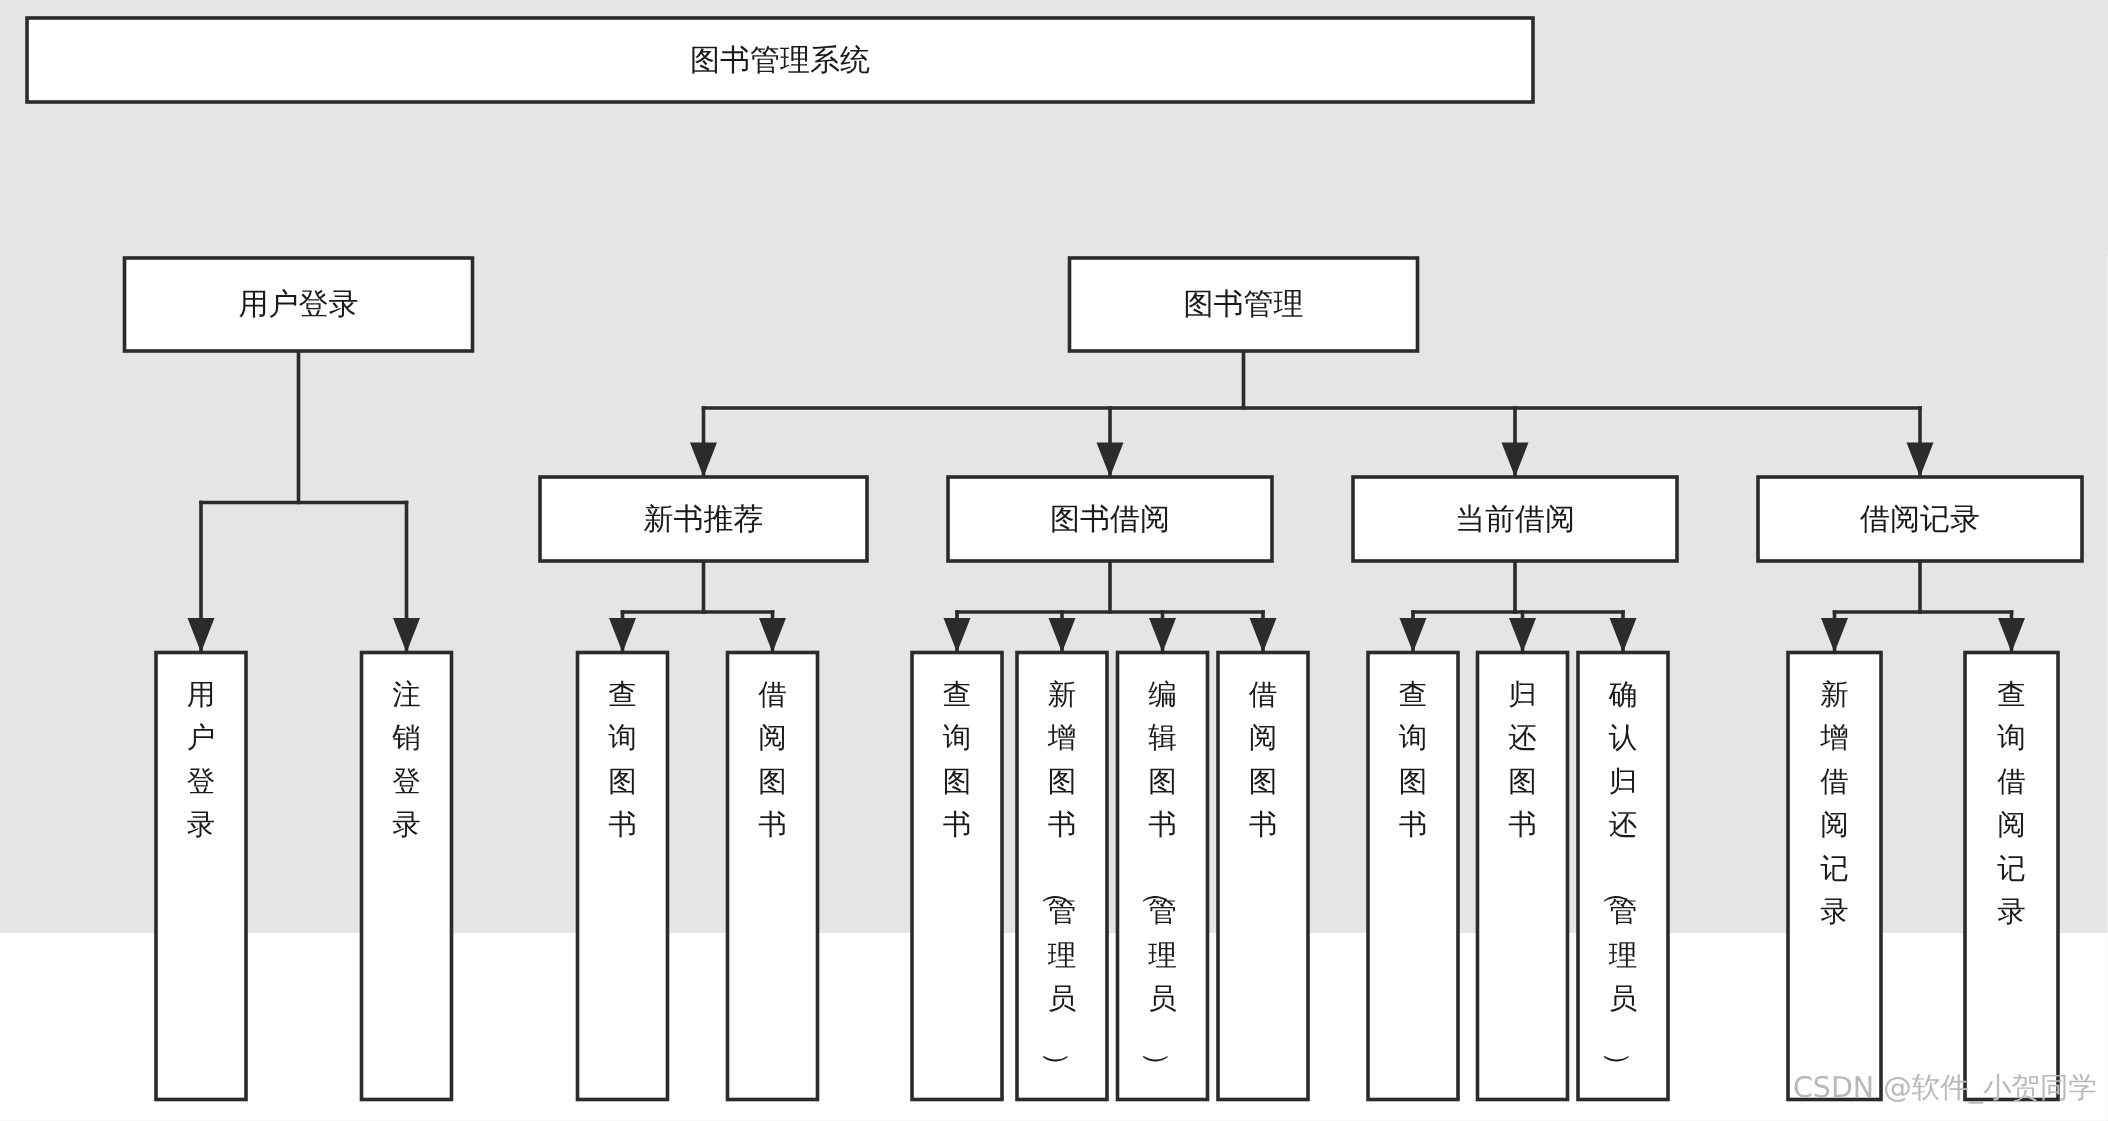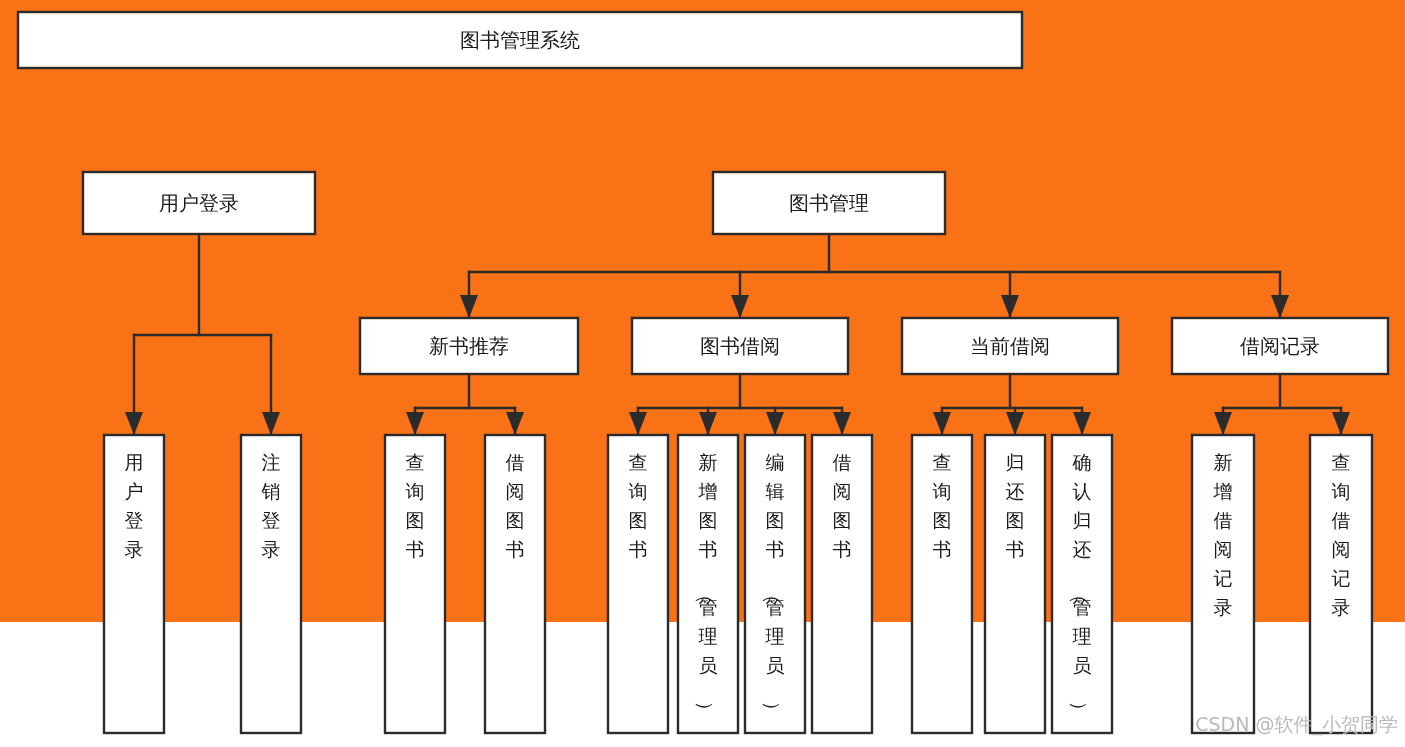--- a/index.html
+++ b/index.html
@@ -11,21 +11,21 @@
   body {
     width: 1405px;
     height: 747px;
     font-family: "DejaVu Sans", "Liberation Sans", sans-serif;
     overflow: hidden;
   }
   #diagram-root {
     position: relative;
     width: 1405px;
     height: 622px;
-    background: #f97316;
+    background: #e5e5e5;
   }
   svg#tree-svg {
     position: absolute;
     left: 0;
     top: 0;
     width: 1405px;
     height: 747px;
     display: block;
   }
   .node-box {

